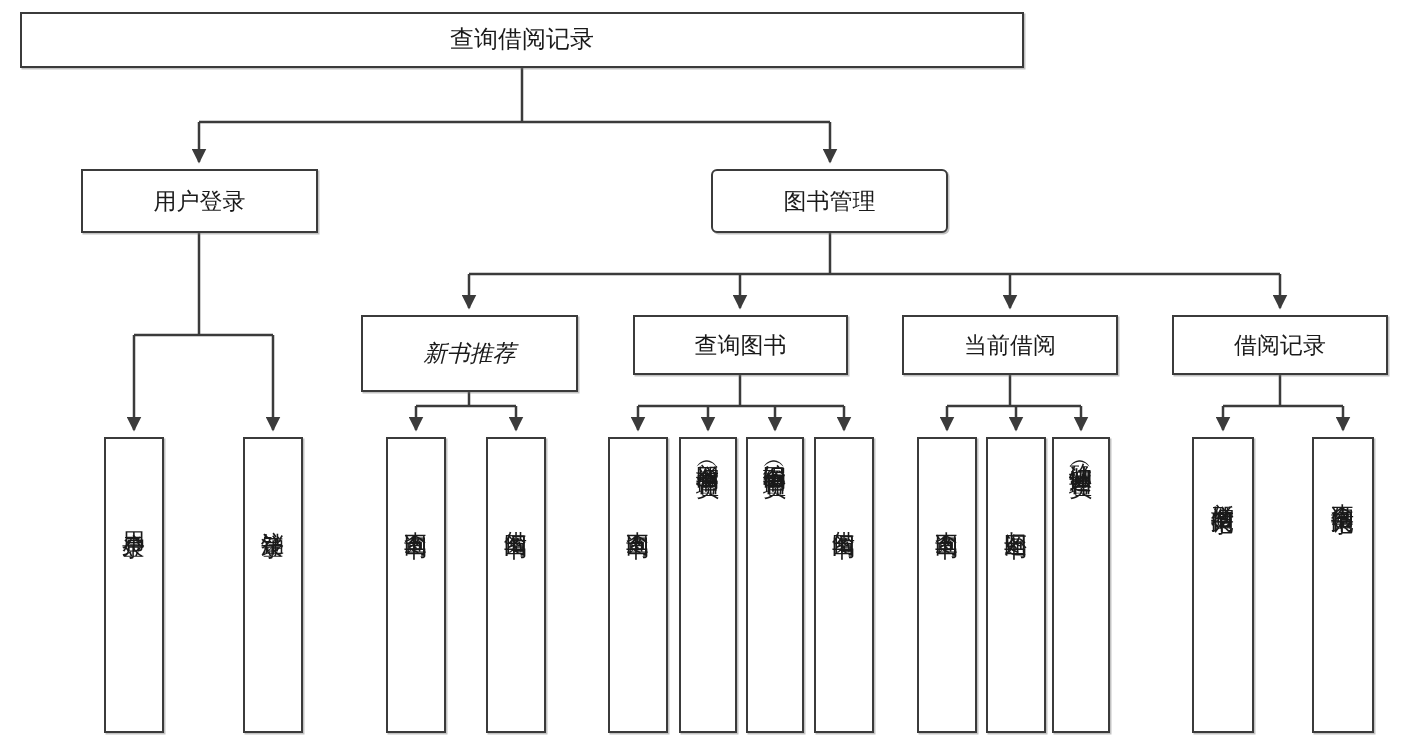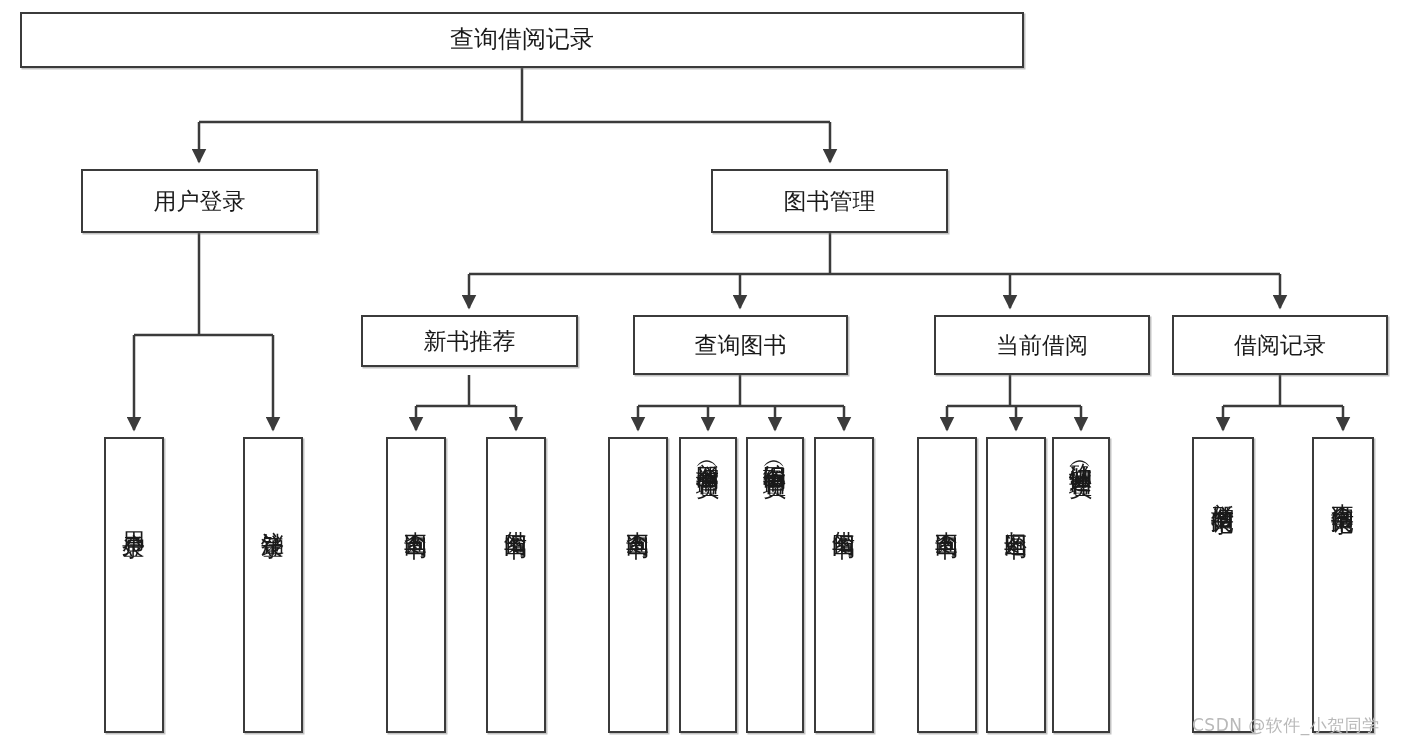--- a/index.html
+++ b/index.html
@@ -122,31 +122,31 @@
     </g>
   </svg>
 
   <div class="node title horiz" style="left: 20px; top: 12px; width: 1004px; height: 56px;">
     <span class="label">查询借阅记录</span>
   </div>
 
   <div class="node horiz" style="left: 81px; top: 169px; width: 237px; height: 64px;">
     <span class="label">用户登录</span>
   </div>
-  <div class="node horiz" style="left: 711px; top: 169px; width: 237px; height: 64px;">
+  <div class="node horiz" style="left: 711px; top: 169px; width: 237px; height: 64px; border-radius: 6px;">
     <span class="label">图书管理</span>
   </div>
 
-  <div class="node horiz" style="left: 361px; top: 315px; width: 217px; height: 52px;">
+  <div class="node horiz" style="left: 361px; top: 315px; width: 217px; height: 77px; font-style: italic;">
     <span class="label">新书推荐</span>
   </div>
   <div class="node horiz" style="left: 633px; top: 315px; width: 215px; height: 60px;">
     <span class="label">查询图书</span>
   </div>
-  <div class="node horiz" style="left: 902px; top: 315px; width: 216px; height: 60px; margin-left: 32px;">
+  <div class="node horiz" style="left: 902px; top: 315px; width: 216px; height: 60px;">
     <span class="label">当前借阅</span>
   </div>
   <div class="node horiz" style="left: 1172px; top: 315px; width: 216px; height: 60px;">
     <span class="label">借阅记录</span>
   </div>
 
   <div class="node vert" style="left: 104px; top: 437px; width: 60px; height: 296px; padding-top: 74px;">
     <span class="label">用户登录</span>
   </div>
   <div class="node vert" style="left: 243px; top: 437px; width: 60px; height: 296px; padding-top: 74px;">
@@ -179,15 +179,14 @@
   <div class="node vert" style="left: 1052px; top: 437px; width: 58px; height: 296px; padding-top: 6px;">
     <span class="label">确认归还（管理员）</span>
   </div>
   <div class="node vert" style="left: 1192px; top: 437px; width: 62px; height: 296px; padding-top: 46px;">
     <span class="label">新增借阅记录</span>
   </div>
   <div class="node vert" style="left: 1312px; top: 437px; width: 62px; height: 296px; padding-top: 46px;">
     <span class="label">查询借阅记录</span>
   </div>
 
-  <div class="watermark" style="left:1192px; top:714px;">CSDN @软件_小贺同学</div>
 
 </div>
 
 </body></html>

